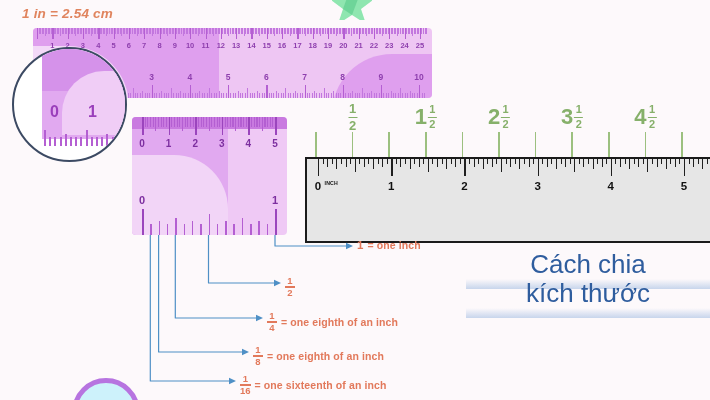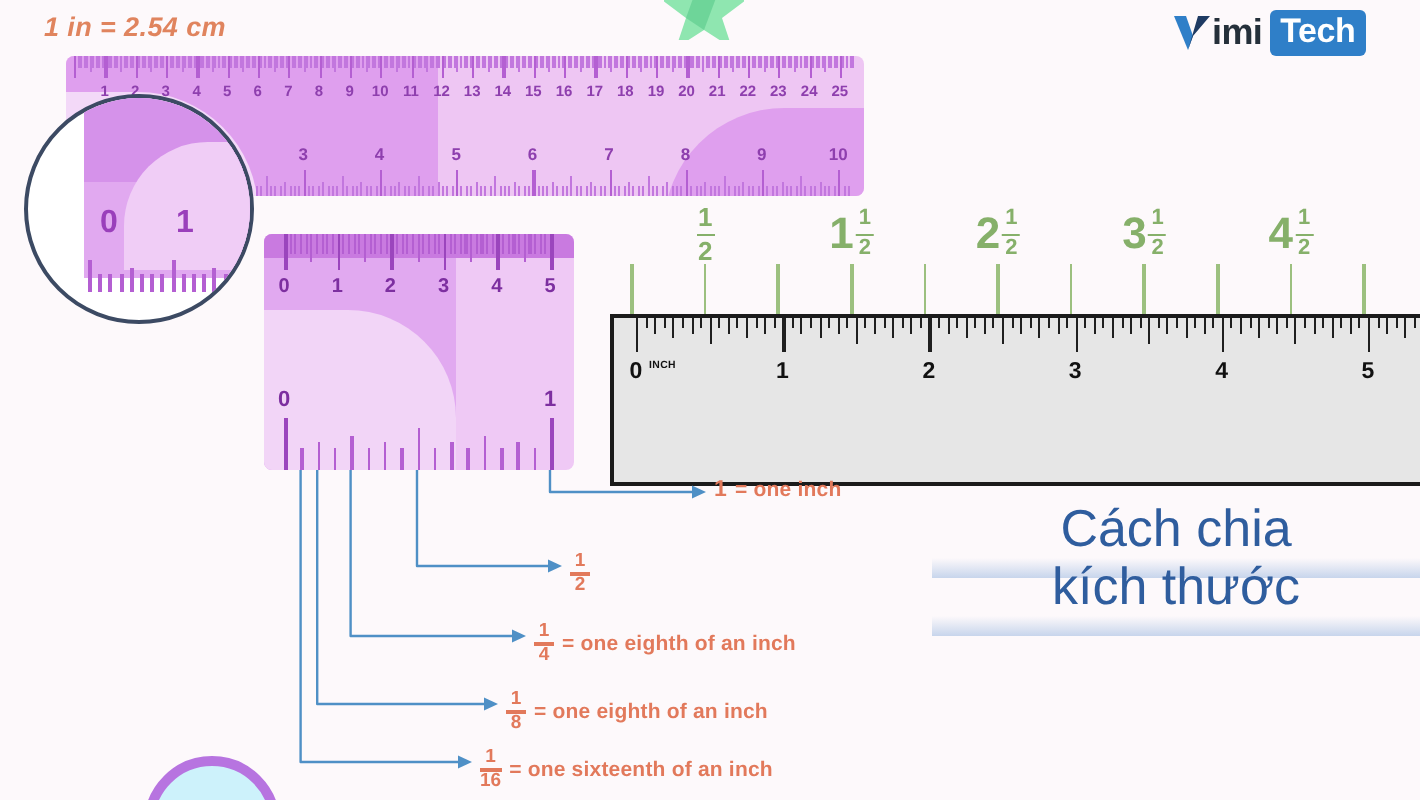--- a/index.html
+++ b/index.html
@@ -135,28 +135,20 @@
 
   <div class="abs nosel" id="conv-note">1 in = 2.54 cm</div>
 
   <svg class="abs" id="green-star" viewBox="0 0 40 34">
     <polygon points="20,-2 26,13 41,14 29,23 34,38 20,29 6,38 11,23 -1,14 14,13" fill="#8fe6b0"></polygon>
     <polygon points="20,-2 26,13 20,29 11,23" fill="#63cf92" opacity=".75"></polygon>
   </svg>
 
   <div class="abs" id="bl-circle"></div>
 
-  <div class="abs nosel" id="logo">
-    <svg id="logo-v" viewBox="0 0 20 20">
-      <polygon points="1,2 7,2 10.5,12 8,19" fill="#2f7fc8"></polygon>
-      <polygon points="19,2 13,2 8,19 10.5,12" fill="#1f3b63"></polygon>
-    </svg>
-    <span id="logo-imi">imi</span>
-    <span id="logo-tech">Tech</span>
-  </div>
 
   <div class="abs" id="ruler-big">
     <div class="darkband"></div>
     <div class="blob"></div>
     <div class="blobr"></div>
     <div class="tickrow" id="big-cm-ticks">
         <div class="tick" style="left: 4px; top: 0px; height: 11px; width: 1.3px;"></div>
         <div class="tick sub" style="left: 5.5px; top: 0px; height: 5.5px;"></div>
         <div class="tick sub" style="left: 7.1px; top: 0px; height: 5.5px;"></div>
         <div class="tick sub" style="left: 8.6px; top: 0px; height: 5.5px;"></div>

